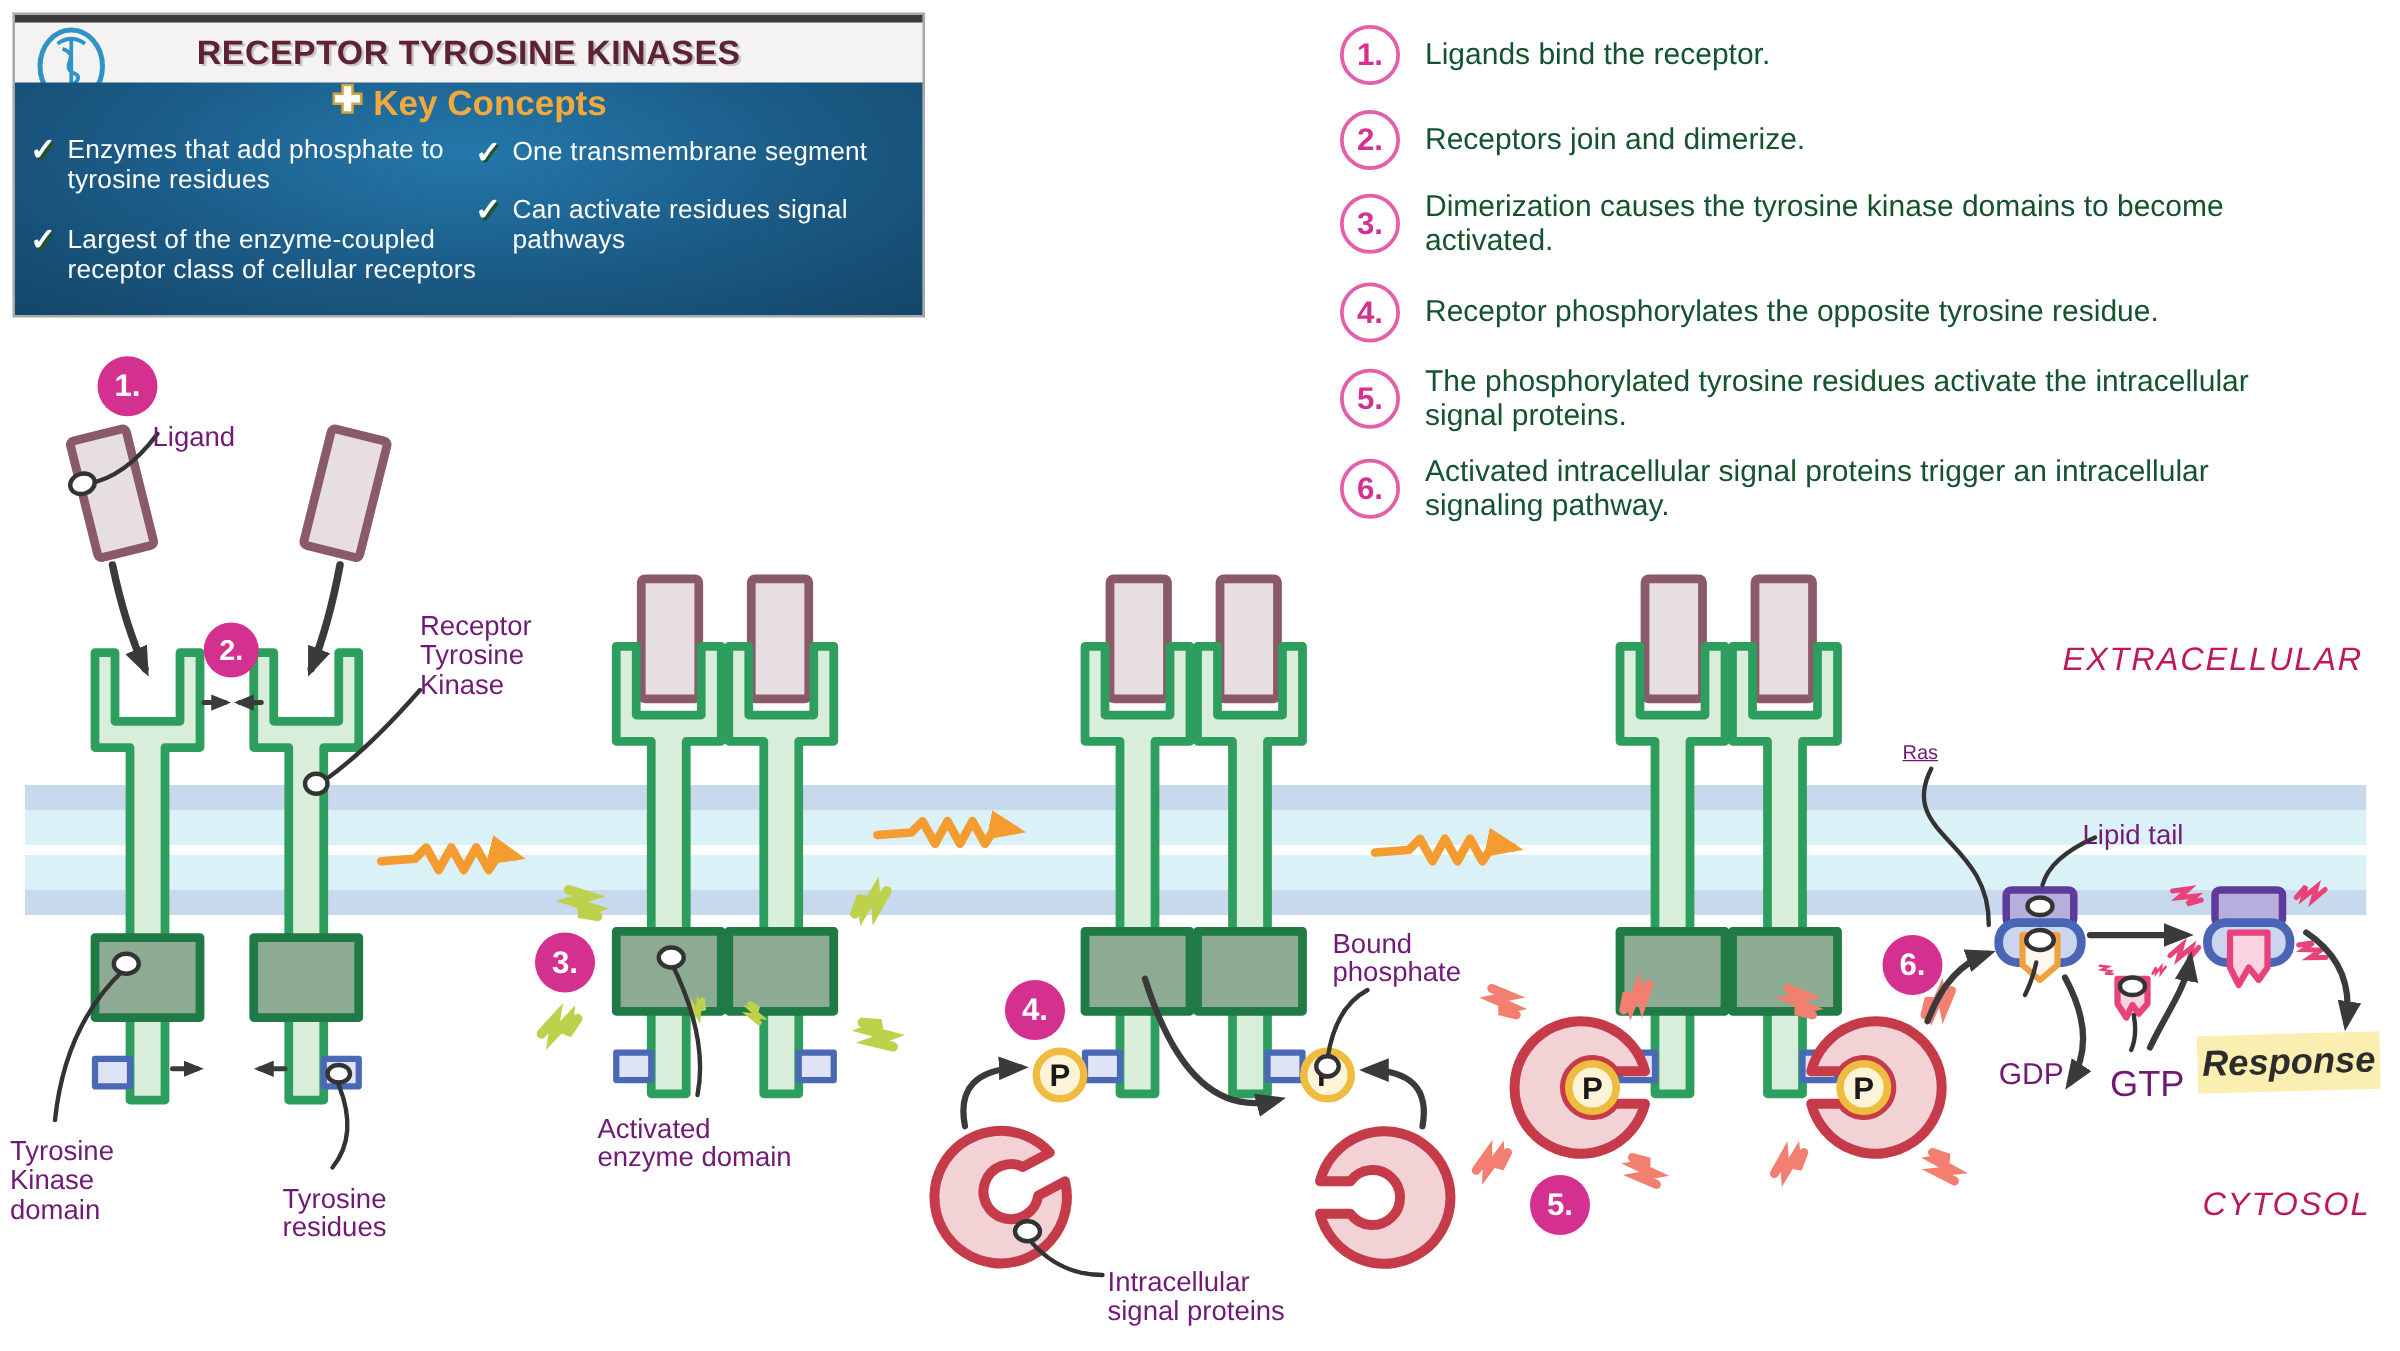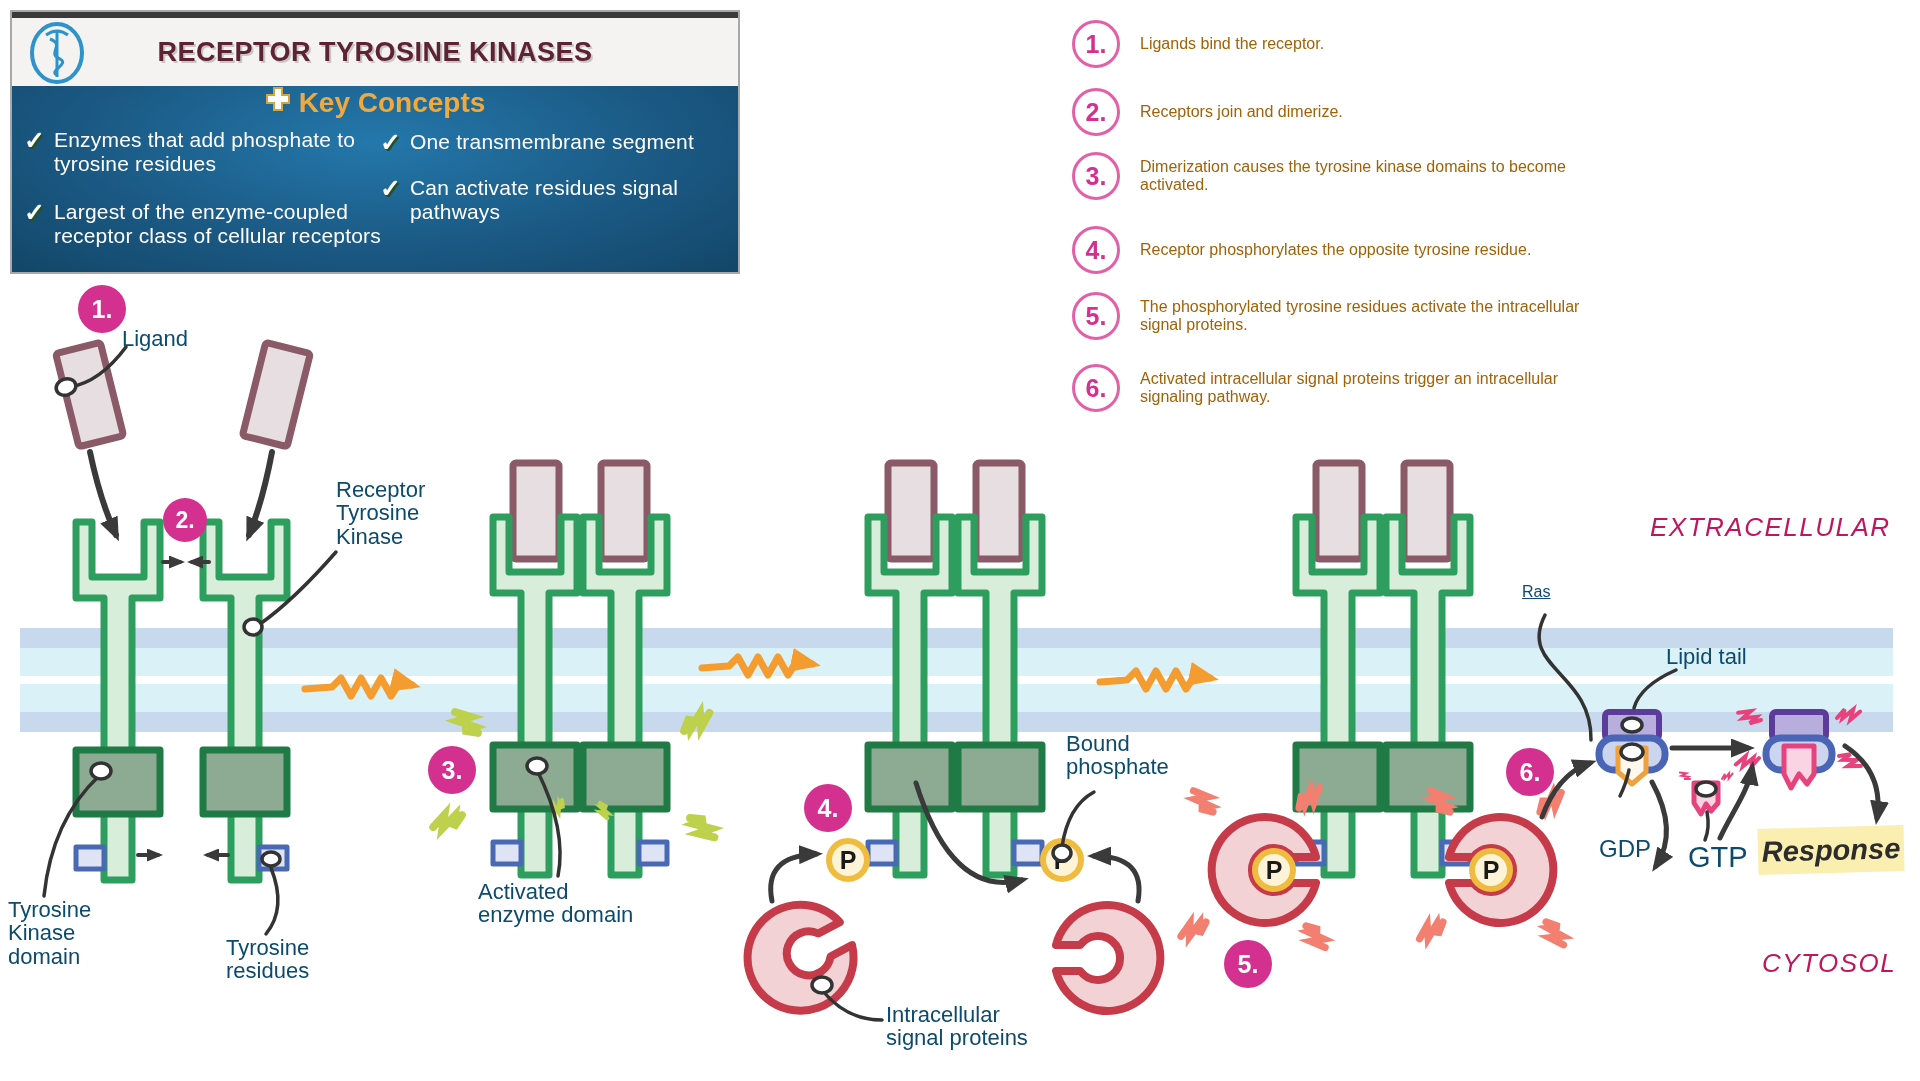--- a/index.html
+++ b/index.html
@@ -2,36 +2,36 @@
 <html><head>
 <meta charset="utf-8">
 <style>
   html,body{margin:0;padding:0;background:#fff;font-family:"Liberation Sans",sans-serif;}
   .canvas{position:relative;width:1920px;height:1081px;background:#fff;overflow:hidden;}
   svg.layer{position:absolute;left:0;top:0;}
 
   
   .header{position:absolute;left:10px;top:10px;width:730px;border:2px solid #a8a8a8;background:#f4f3f1;box-sizing:border-box;}
   .header-topstrip{height:6px;background:#3a3a3a;}
-  .title-row{position:relative;height:68px;display:flex;align-items:center;justify-content:center;}
+  .title-row{position:relative;height:48px;display:flex;align-items:center;justify-content:center;}
   .logo{position:absolute;left:14px;top:3px;}
   .title{font-size:27px;font-weight:bold;color:#5e2333;letter-spacing:.5px;text-shadow:2px 2px 0 rgba(0,0,0,.18);}
   .kc{position:relative;height:186px;background:radial-gradient(ellipse at 50% 30%, #2478ab 0%, #1b5a85 55%, #134668 100%);}
   .kc-head{position:absolute;left:0;right:0;top:0;display:flex;justify-content:center;align-items:center;gap:8px;color:#f2a93c;font-weight:bold;font-size:28px;}
   .kc-item{position:absolute;display:flex;gap:9px;align-items:flex-start;}
   .chk{color:#fff;font-weight:bold;font-size:25px;line-height:1;text-shadow:2px 2px 0 #264f2d;}
   .kc-text{font-size:21px;color:#fff;white-space:pre-line;line-height:1.12;letter-spacing:.2px;}
 
   
   .step{position:absolute;display:flex;gap:20px;align-items:center;}
   .step-circle{flex:0 0 auto;width:42px;height:42px;border:3px solid #e45fa8;border-radius:50%;color:#d4308f;font-weight:bold;font-size:25px;display:flex;align-items:center;justify-content:center;background:#fff;}
-  .step-text{font-size:16px;color:#a16207;line-height:1.14;white-space:pre-line;}
+  .step-text{font-size:24px;color:#14532d;line-height:1.14;white-space:pre-line;}
 
   
-  .lbl{position:absolute;font-size:22px;color:#0c4a6e;line-height:1.06;white-space:pre-line;}
+  .lbl{position:absolute;font-size:22px;color:#701a75;line-height:1.06;white-space:pre-line;margin-top:11px;}
   .region{position:absolute;font-style:italic;color:#be185d;font-size:26px;letter-spacing:1.5px;}
   .marker{position:absolute;width:48px;height:48px;border-radius:50%;background:#d4308f;color:#fff;font-weight:bold;font-size:25px;display:flex;align-items:center;justify-content:center;}
   .response{position:absolute;left:1758px;top:827px;width:146px;height:46px;background:#faeeb0;display:flex;align-items:center;justify-content:center;font-size:29px;font-style:italic;font-weight:bold;color:#2c2c2c;transform:rotate(-1.5deg);}
 
   
   .rec{fill:#d8edda;stroke:#2e9e5f;stroke-width:7;stroke-linejoin:round;}
   .kdom{fill:#8cab92;stroke:#1f7a45;stroke-width:7;stroke-linejoin:round;}
   .tyres{fill:#dee4f6;stroke:#4a69b5;stroke-width:5;stroke-linejoin:round;}
   .prot{fill:#f3d2d5;stroke:#c53b49;stroke-width:8;stroke-linejoin:round;}
   .karr{fill:none;stroke:#3a3a3a;stroke-width:5;stroke-linecap:round;}

